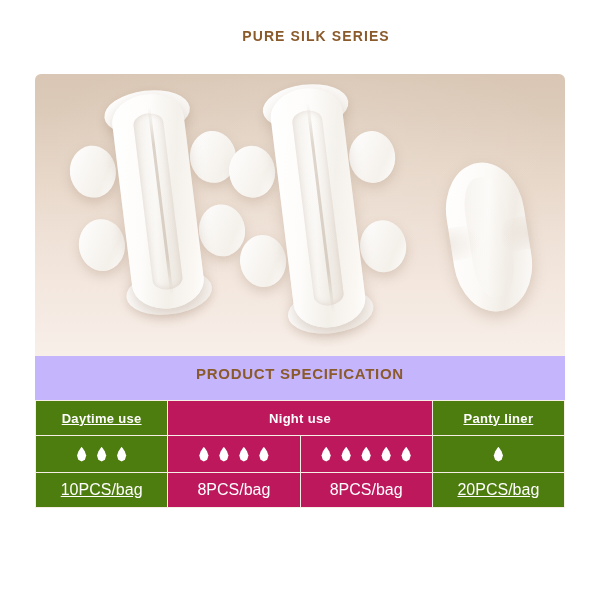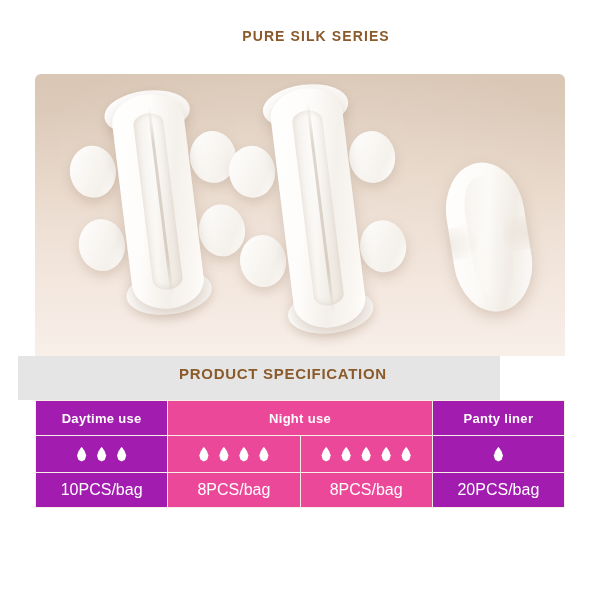--- a/index.html
+++ b/index.html
@@ -106,22 +106,22 @@
   }
   
   .liner-body::after{
     content:"";position:absolute;left:-4px;top:40%;width:calc(100% + 8px);height:22%;
     background:radial-gradient(ellipse 55% 100% at 0% 50%, rgba(222,210,198,.45), rgba(222,210,198,0) 70%),
                radial-gradient(ellipse 55% 100% at 100% 50%, rgba(222,210,198,.45), rgba(222,210,198,0) 70%);
   }
 
   
   .spec-band{
-    position:absolute;left:18px;top:356px;width:482px;height:44px;
-    background:#e5e5e5;
+    position:absolute;left:35px;top:356px;width:530px;height:44px;
+    background:#c4b5fd;
   }
   .spec-title{
     position:absolute;left:0;top:9px;width:530px;
     text-align:center;
     font-size:15px;font-weight:bold;letter-spacing:.7px;
     color:#8a5a2b;
   }
 
   
   .spec-table{
@@ -131,22 +131,22 @@
   }
   .spec-table td{
     height:34px;
     text-align:center;
     vertical-align:middle;
     font-size:13px;
     color:#ffffff;
     border:1px solid #f7efe6;
     padding:0;
   }
-  .c-light{background:#a21caf;}
-  .c-dark{background:#ec4899;}
+  .c-light{background:#4d7c0f;text-decoration:underline;}
+  .c-dark{background:#be185d;}
   .hdr{font-weight:bold;font-size:14px;letter-spacing:.3px;}
   .row-size td{font-size:13.5px;}
   .row-qty td{font-size:16px;}
   .row-drops td{height:36px;}
 
   .drops{display:flex;justify-content:center;align-items:center;gap:9px;}
   .drop{
     width:11px;height:15px;
     background:#ffffff;
     border-radius:50% 50% 50% 50%/60% 60% 40% 40%;

